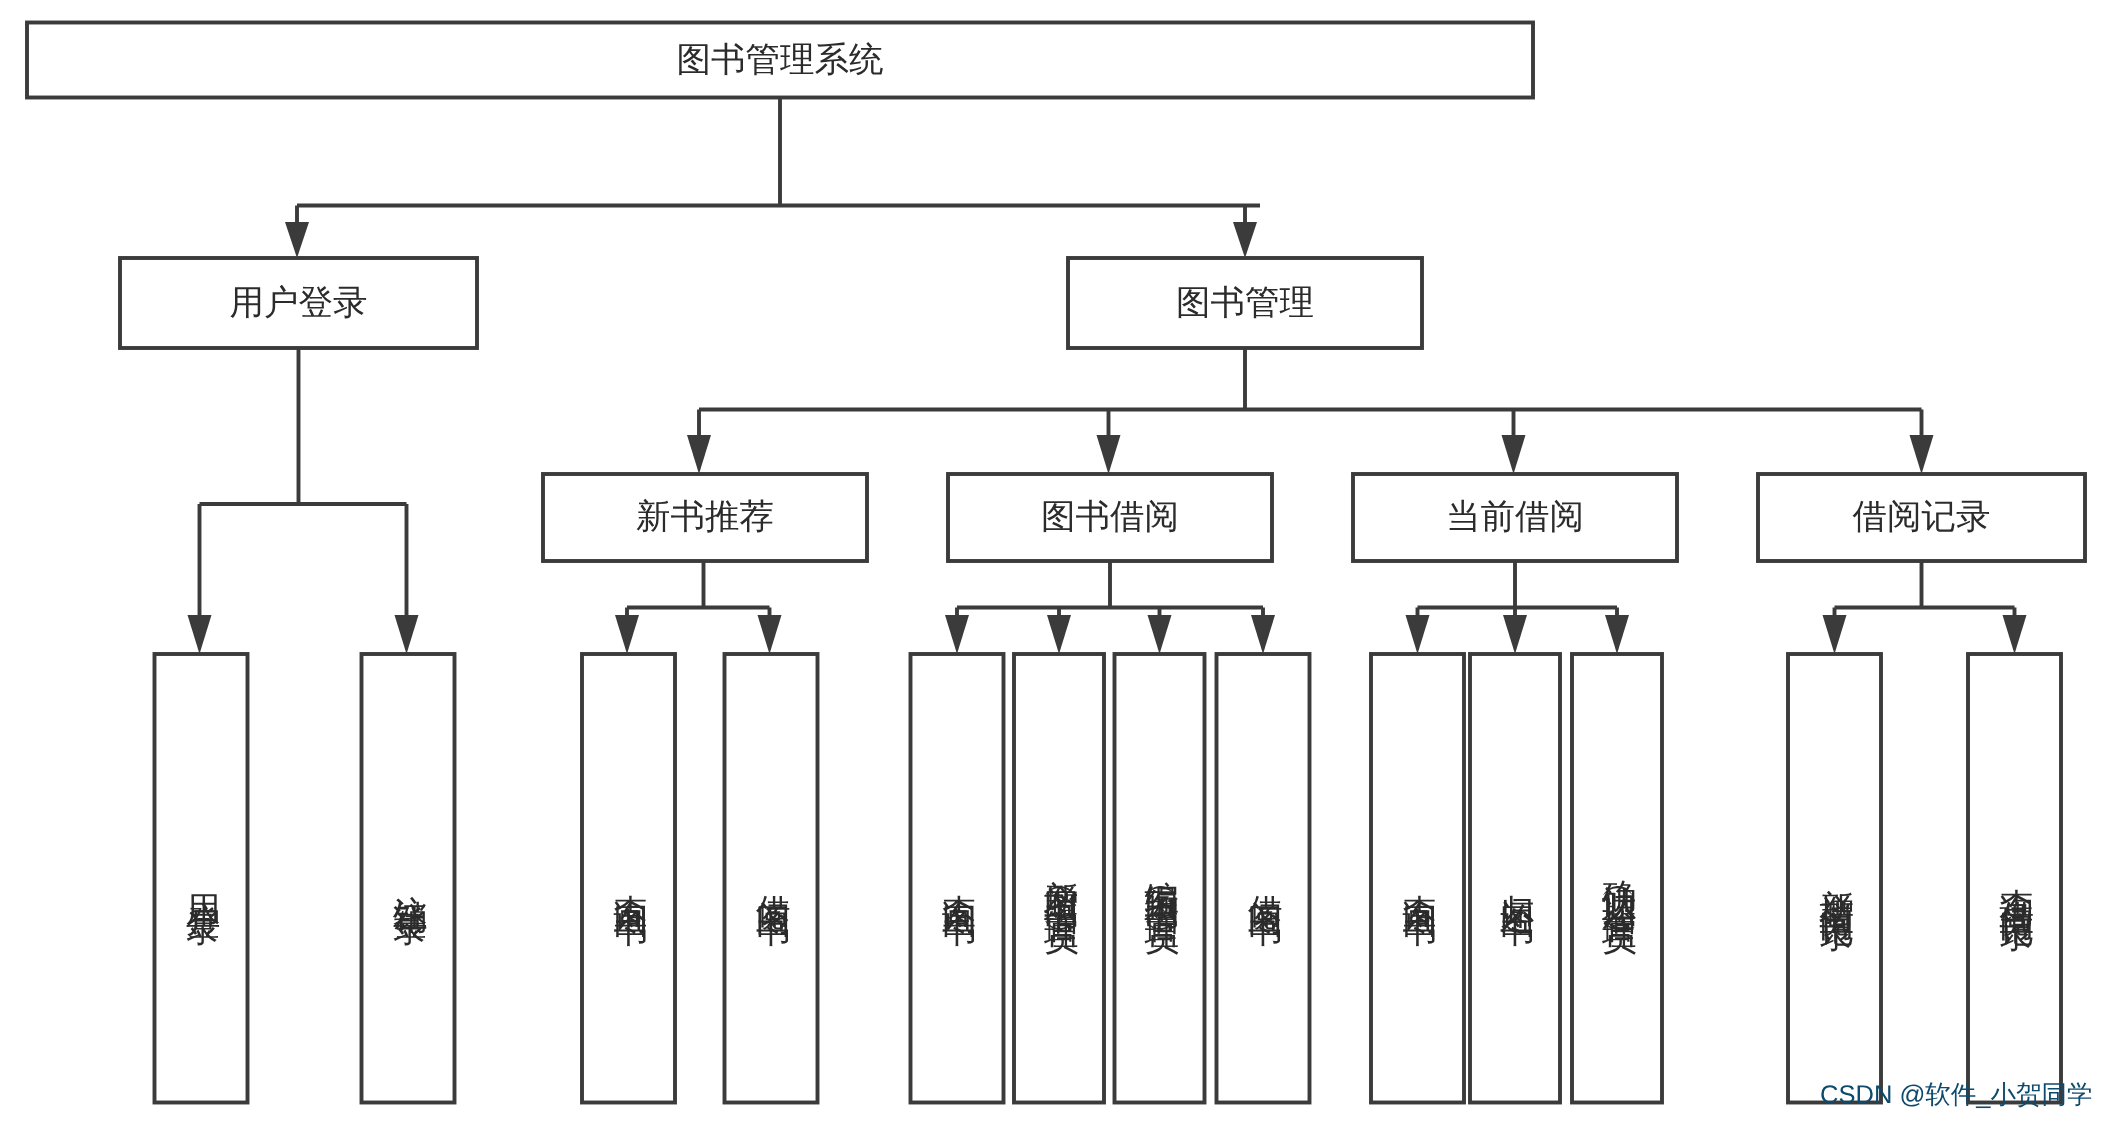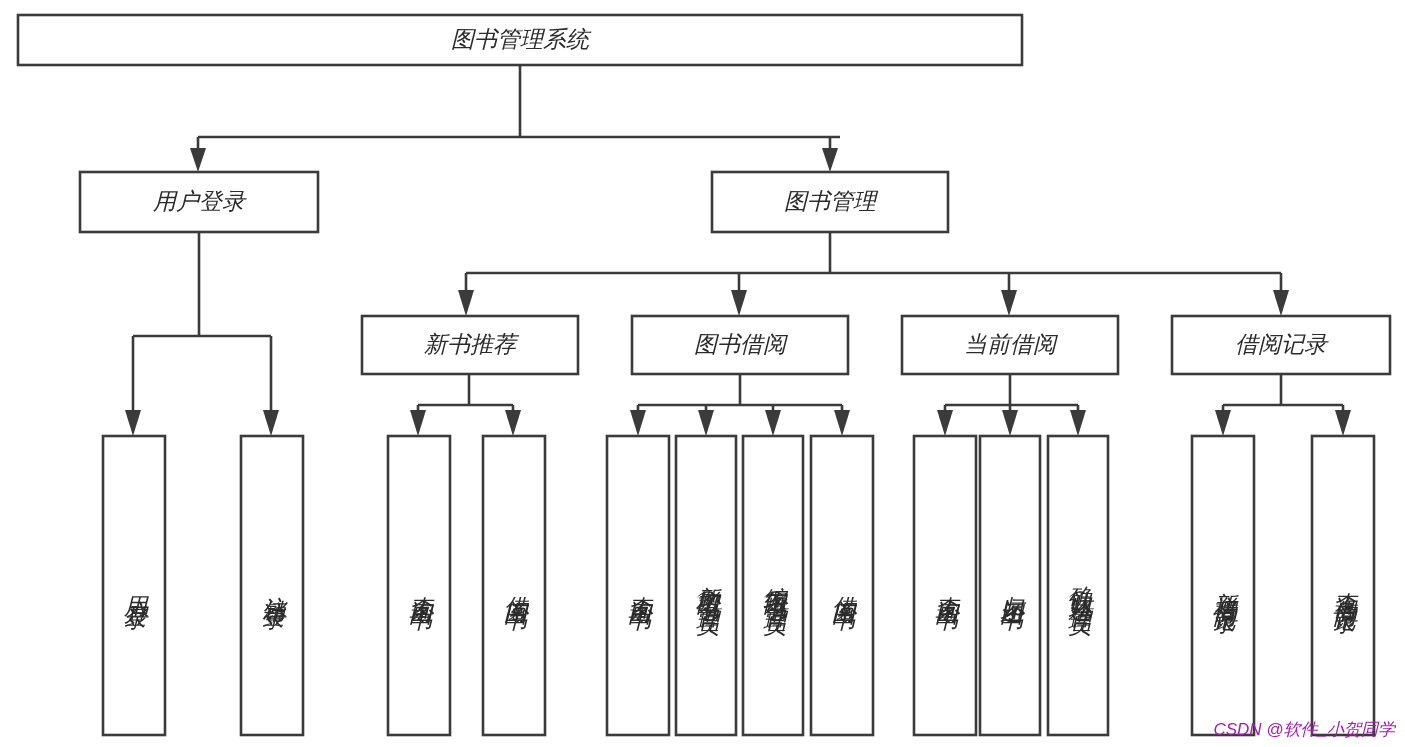--- a/index.html
+++ b/index.html
@@ -9,21 +9,20 @@
   }
   body {
     font-family: "Liberation Sans", "DejaVu Sans", sans-serif;
   }
   #diagram-root {
     position: relative;
     width: 1405px;
     height: 747px;
     background: #ffffff;
     overflow: hidden;
-    font-style: italic;
   }
   svg.diagram-svg {
     position: absolute;
     left: 0;
     top: 0;
     width: 1405px;
     height: 747px;
     display: block;
   }
   .node-box {
@@ -55,21 +54,21 @@
     writing-mode: vertical-rl;
     text-orientation: upright;
     letter-spacing: 4px;
   }
   .watermark {
     position: absolute;
     right: 10px;
     bottom: 6px;
     font-family: "Liberation Sans", "DejaVu Sans", sans-serif;
     font-size: 17px;
-    color: #a21caf;
+    color: #0c4a6e;
     white-space: nowrap;
     pointer-events: none;
     user-select: none;
   }
 </style>
 </head>
 <body>
 
 <div id="diagram-root">
 

